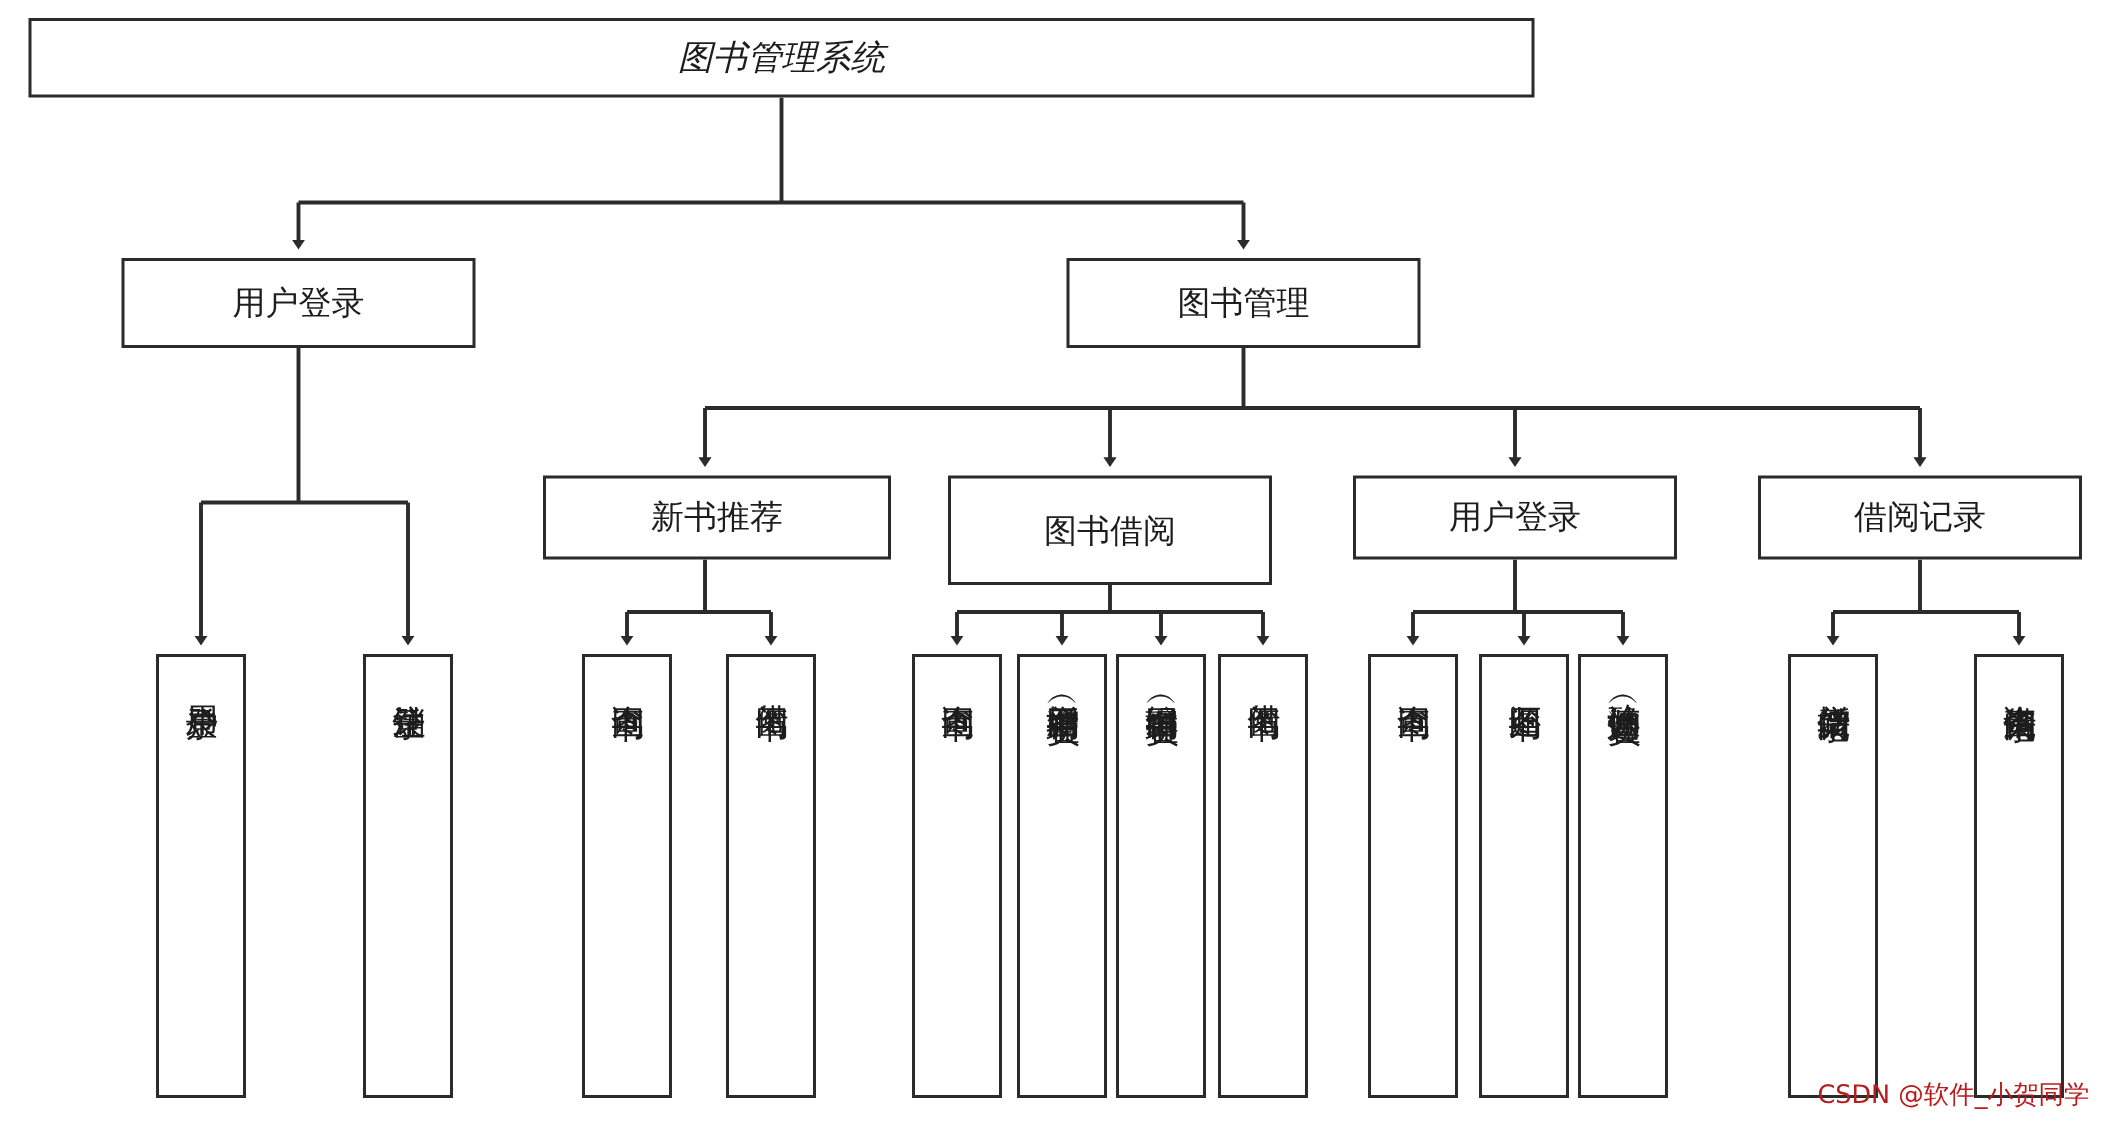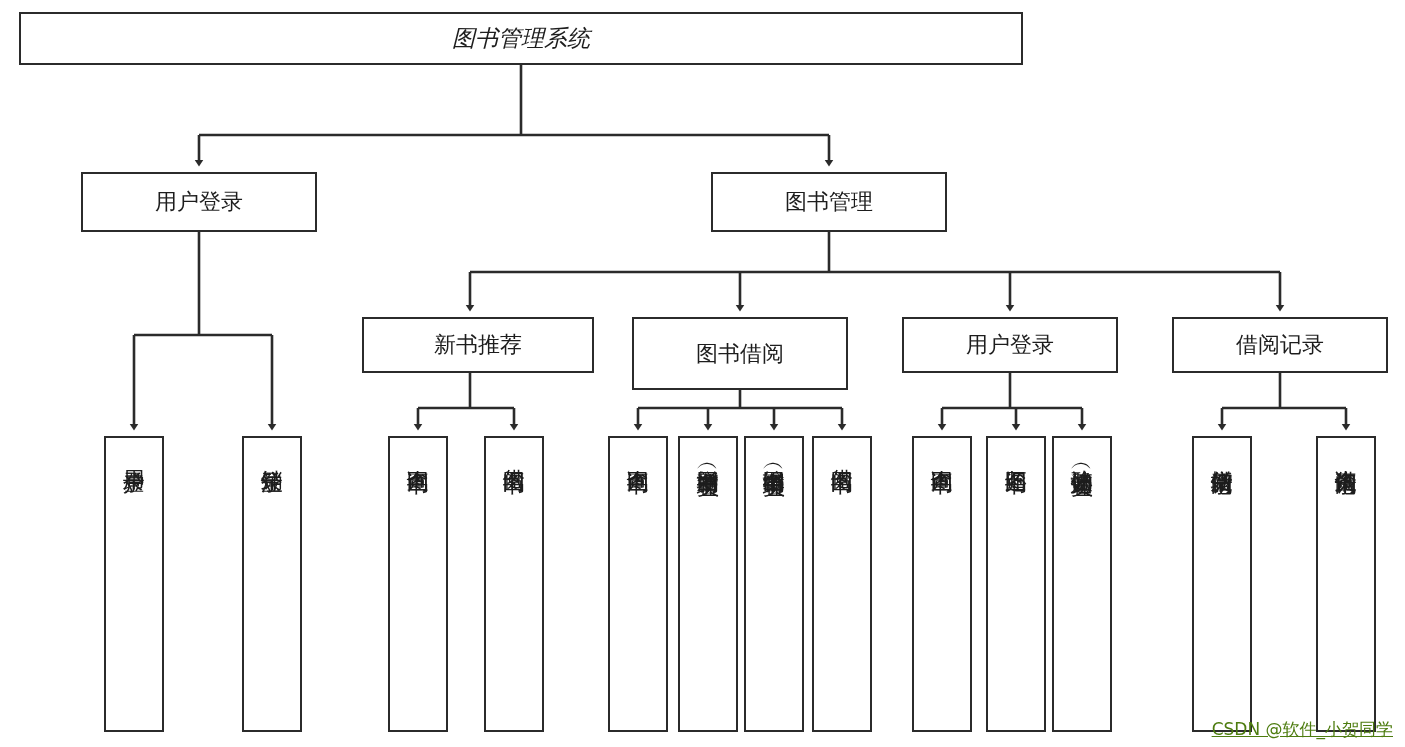--- a/index.html
+++ b/index.html
@@ -62,24 +62,23 @@
     font-size: 22px;
     line-height: 1.06;
     letter-spacing: 1px;
     white-space: nowrap;
   }
   .watermark {
     position: absolute;
     right: 12px;
     bottom: 6px;
     font-size: 17px;
-    color: #4d7c0f;
+    color: #b91c1c;
     white-space: nowrap;
     user-select: none;
-    text-decoration: underline;
   }
 </style>
 </head>
 <body>
 
 <div id="canvas">
 
   <svg class="wires" viewBox="0 0 1405 747" xmlns="http://www.w3.org/2000/svg">
     <defs>
       <marker id="arrow" markerWidth="10" markerHeight="10" refX="3.2" refY="5" orient="auto" markerUnits="userSpaceOnUse">

